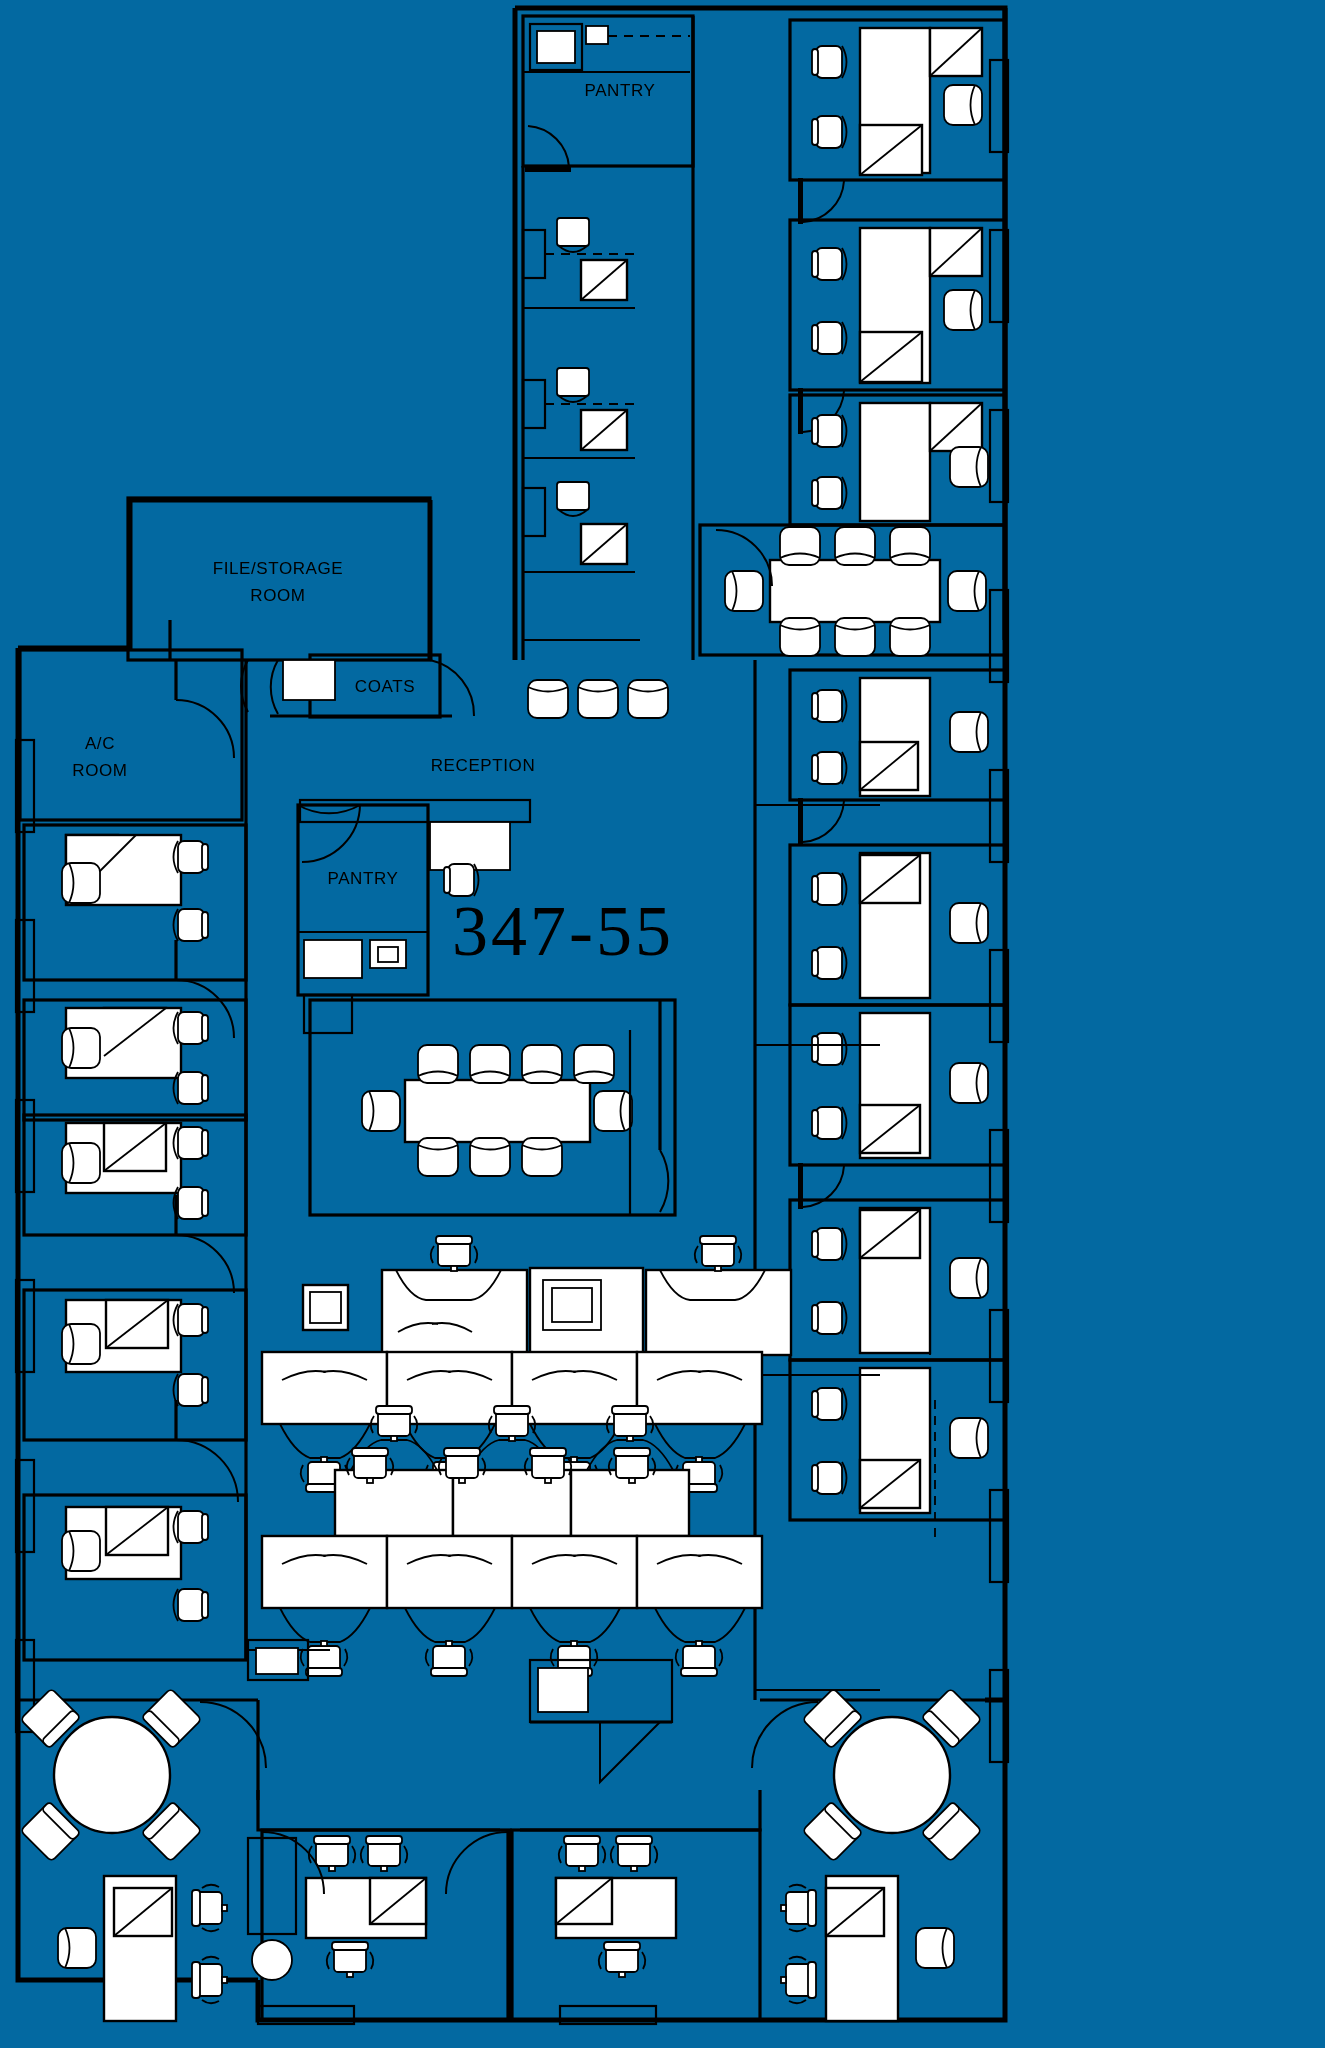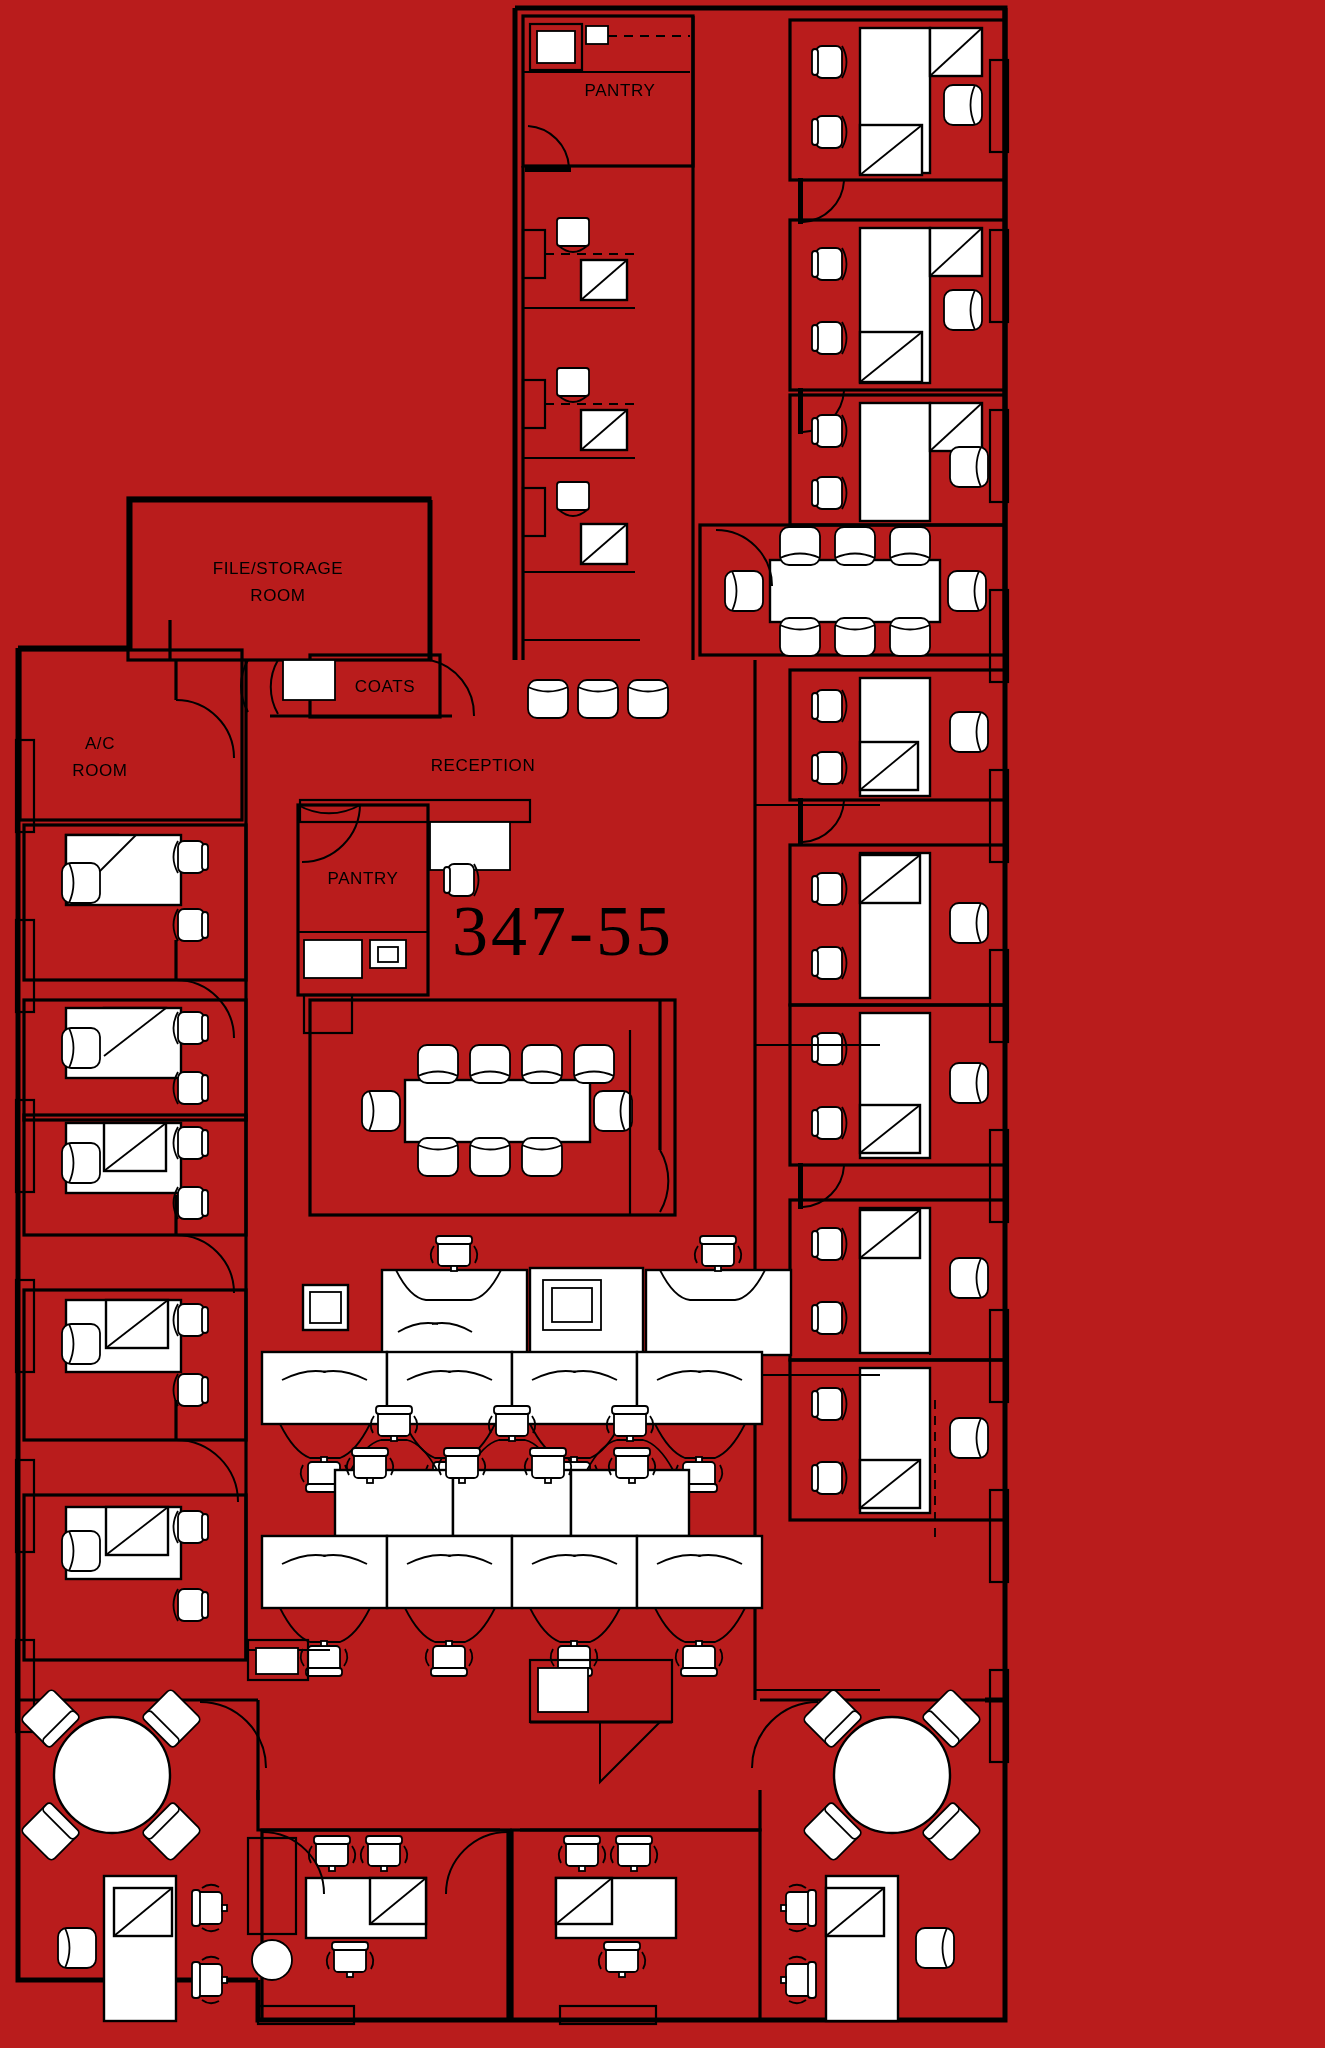--- a/index.html
+++ b/index.html
@@ -10,21 +10,21 @@
   body {
     width: 1325px;
     height: 2048px;
     font-family: "Liberation Sans", sans-serif;
     overflow: hidden;
   }
   #floorplan-root {
     position: relative;
     width: 1325px;
     height: 2048px;
-    background: #b91c1c;
+    background: #0369a1;
   }
   svg#plan {
     display: block;
     width: 1325px;
     height: 2048px;
   }
   
   .wall-outer   { fill: none; stroke: #000; stroke-width: 5; }
   .wall         { fill: none; stroke: #000; stroke-width: 3.2; }
   .wall-thin    { fill: none; stroke: #000; stroke-width: 2.2; }

